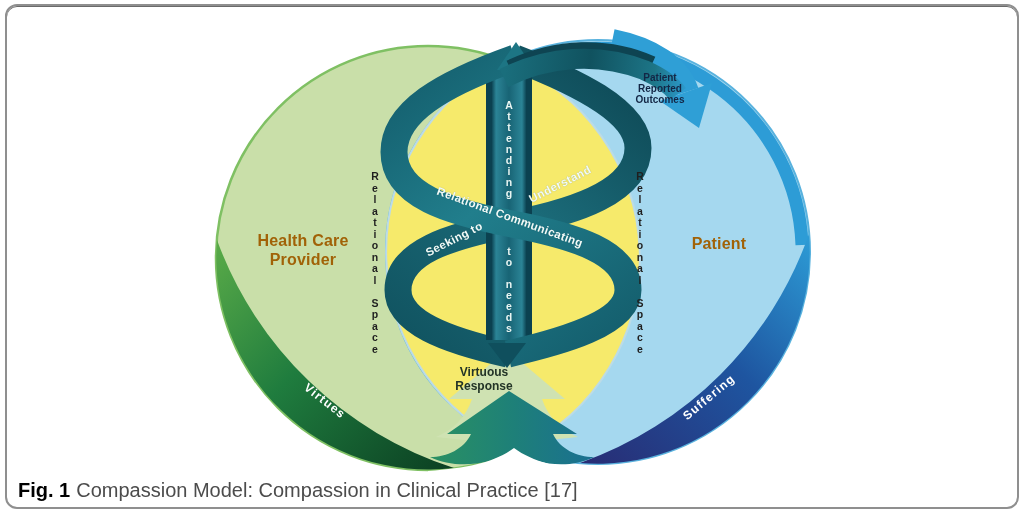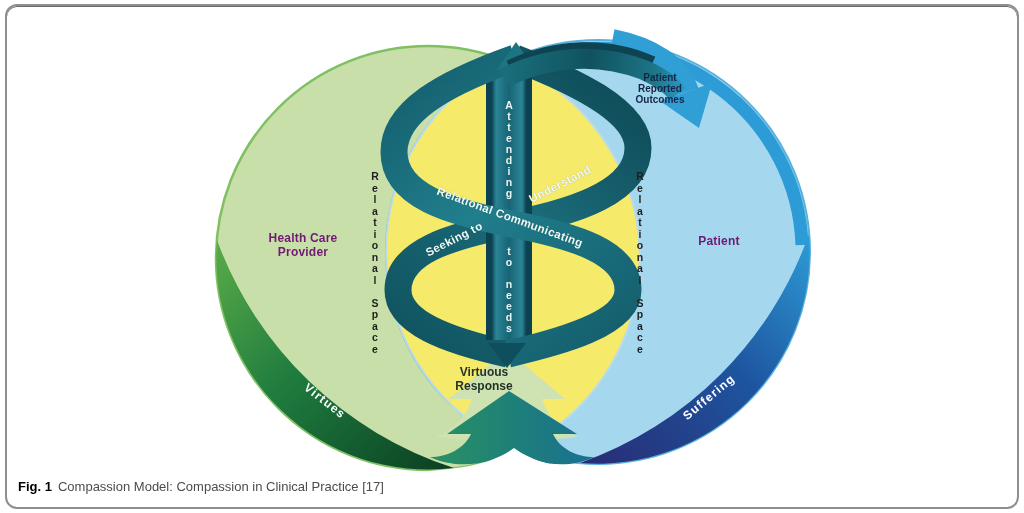--- a/index.html
+++ b/index.html
@@ -9,21 +9,21 @@
   }
   .frame {
     position:absolute; left:5px; top:4px; width:1010px; height:501px;
     border:2px solid #8f8f8f; border-radius:12px;
     box-shadow: inset 0 1px 0 #6a6a6a;
     pointer-events:none;
   }
   svg.diagram { position:absolute; left:0; top:0; }
   .label { position:absolute; white-space:pre-line; }
   .circle-label {
-    font-size:12px; line-height:1.2; font-weight:bold; color:#701a75;
+    font-size:16px; line-height:1.2; font-weight:bold; color:#a16207;
     text-align:center; letter-spacing:.2px;
   }
   .arc-label {
     font-size:12px; font-weight:bold; color:#ffffff; letter-spacing:1.2px;
     text-align:center; width:84px;
   }
   .vtext {
     writing-mode:vertical-rl; text-orientation:upright;
     font-weight:bold; letter-spacing:-0.5px;
   }
@@ -34,21 +34,21 @@
     letter-spacing:.4px; text-shadow:0 0 1px rgba(0,40,50,.35);
   }
   .top-arrow-label {
     font-size:10px; line-height:1.12; font-weight:bold; color:#132645;
     text-align:center; width:96px;
   }
   .bottom-arrow-label {
     font-size:12px; line-height:1.15; font-weight:bold; color:#233427;
     text-align:center; width:104px;
   }
-  .caption { position:absolute; left:18px; top:479px; font-size:13px; color:#4c4c4c; }
+  .caption { position:absolute; left:18px; top:479px; font-size:20px; color:#4c4c4c; }
   .caption .fig { font-weight:bold; color:#000000; margin-right:6px; }
 </style>
 </head>
 <body>
 
 <div class="stage">
 
   <svg class="diagram" width="1024" height="513" viewBox="0 0 1024 513">
     <defs>
       <linearGradient id="gGreenCres" gradientUnits="userSpaceOnUse" x1="217" y1="240" x2="454" y2="468">

